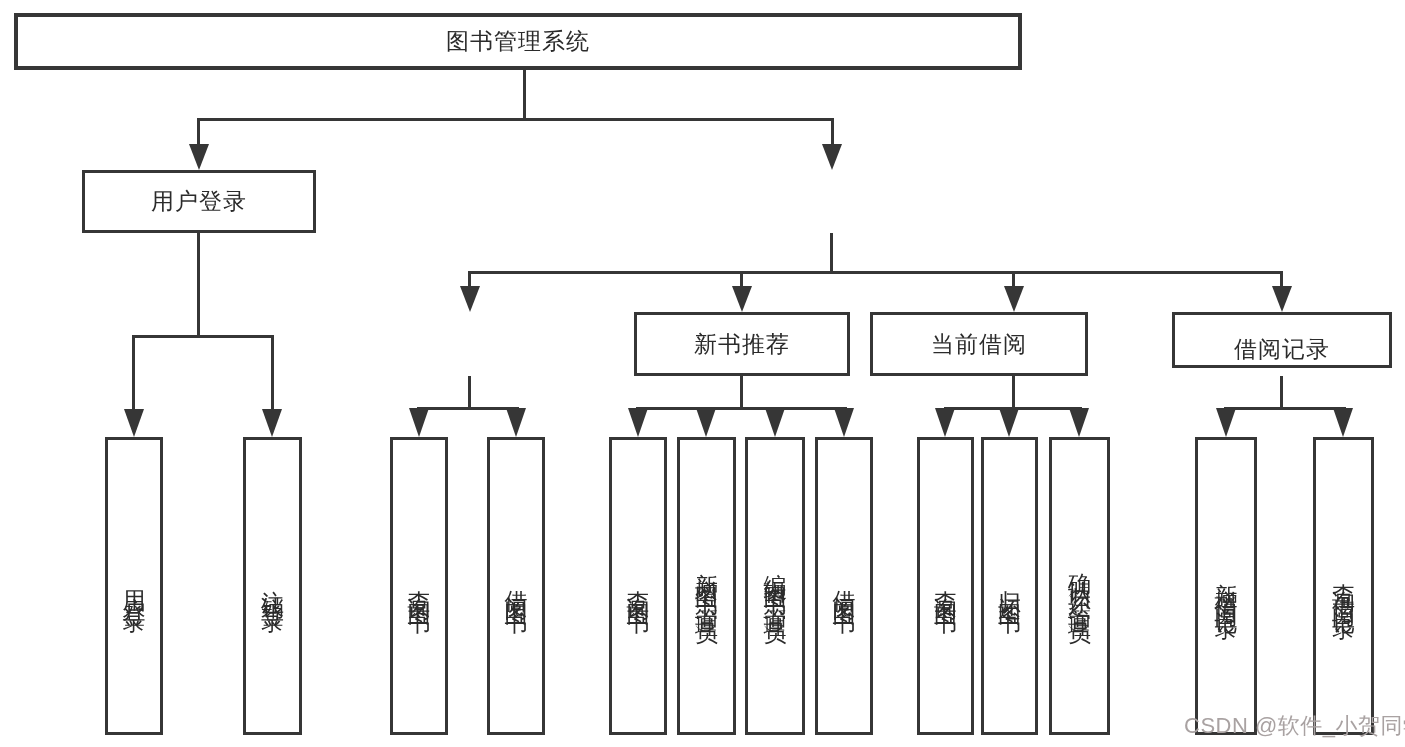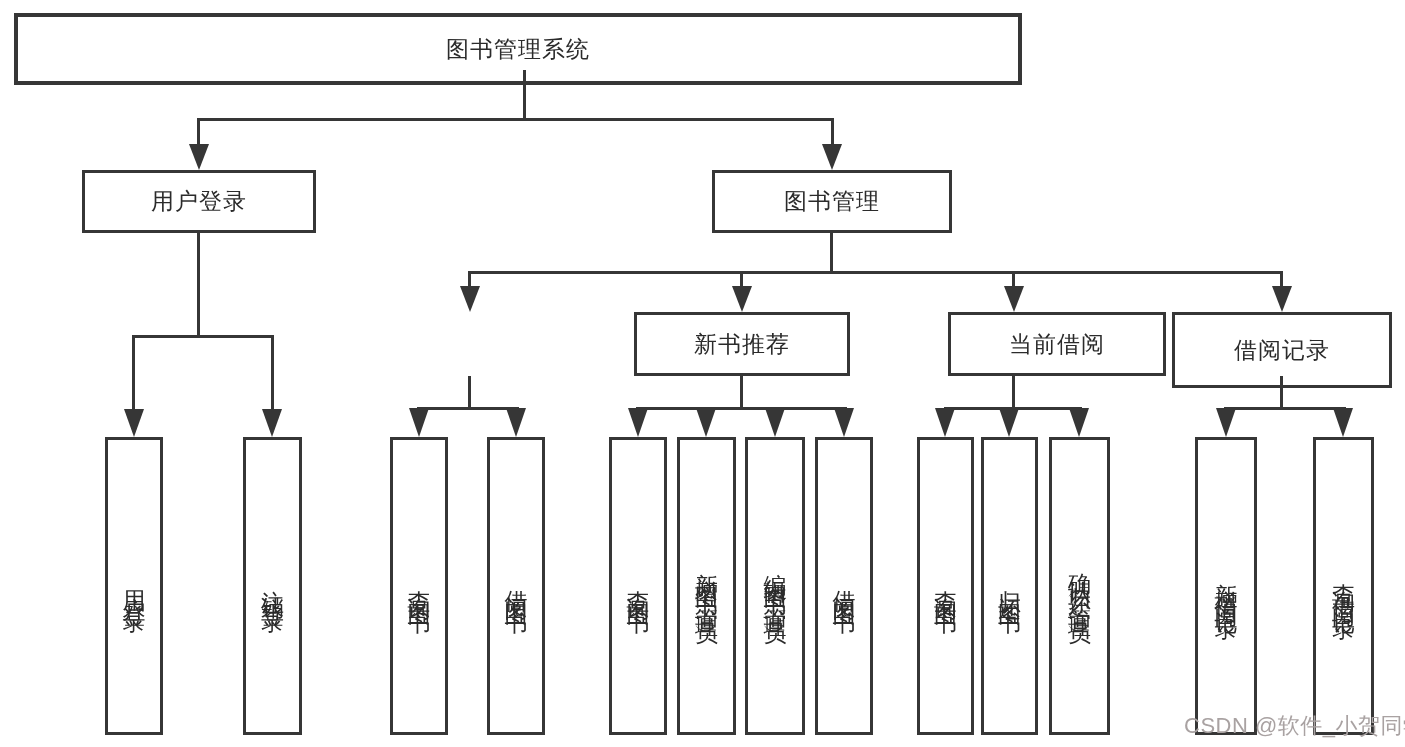--- a/index.html
+++ b/index.html
@@ -51,36 +51,33 @@
     color:var(--watermark);
     letter-spacing:0.5px;
     white-space:nowrap;
   }
 </style>
 </head>
 <body>
 
 <div id="canvas">
 
-  <div class="box root" style="left:14px;top:13px;width:1008px;height:72px;">
+  <div class="box root" style="left:14px;top:13px;width:1008px;height:57px;">
     <span>图书管理系统</span>
   </div>
 
   <div class="vline" style="left:523px;top:70px;height:50px;"></div>
   <div class="hline" style="left:197px;top:118px;width:637px;"></div>
   <div class="vline" style="left:197px;top:118px;height:30px;"></div>
   <div class="arrow a26" style="left:189px;top:144px;"></div>
   <div class="vline" style="left:831px;top:118px;height:30px;"></div>
   <div class="arrow a26" style="left:822px;top:144px;"></div>
 
   <div class="box" style="left:82px;top:170px;width:234px;height:63px;">
     <span>用户登录</span>
-  </div>
-  <div class="box" style="left:712px;top:170px;width:240px;height:63px;">
-    <span>图书管理</span>
   </div>
 
   <div class="vline" style="left:197px;top:233px;height:105px;"></div>
   <div class="hline" style="left:132px;top:335px;width:142px;"></div>
   <div class="vline" style="left:132px;top:335px;height:78px;"></div>
   <div class="arrow a28" style="left:124px;top:409px;"></div>
   <div class="vline" style="left:271px;top:335px;height:78px;"></div>
   <div class="arrow a28" style="left:262px;top:409px;"></div>
 
   <div class="vline" style="left:830px;top:233px;height:41px;"></div>
@@ -90,24 +87,24 @@
   <div class="vline" style="left:740px;top:271px;height:19px;"></div>
   <div class="arrow a26" style="left:732px;top:286px;"></div>
   <div class="vline" style="left:1012px;top:271px;height:19px;"></div>
   <div class="arrow a26" style="left:1004px;top:286px;"></div>
   <div class="vline" style="left:1280px;top:271px;height:19px;"></div>
   <div class="arrow a26" style="left:1272px;top:286px;"></div>
 
   <div class="box" style="left:634px;top:312px;width:216px;height:64px;">
     <span>新书推荐</span>
   </div>
-  <div class="box" style="left:948px;top:312px;width:218px;height:64px;">
+  <div class="box" style="left:870px;top:312px;width:218px;height:64px;">
     <span>当前借阅</span>
   </div>
-  <div class="box" style="left:1172px;top:312px;width:220px;height:76px;">
+  <div class="box" style="left:1172px;top:312px;width:220px;height:56px;align-items:flex-end;">
     <span>借阅记录</span>
   </div>
 
   <div class="vline" style="left:468px;top:376px;height:34px;"></div>
   <div class="hline" style="left:417px;top:407px;width:102px;"></div>
   <div class="arrow a29" style="left:409px;top:408px;"></div>
   <div class="arrow a29" style="left:506px;top:408px;"></div>
 
   <div class="vline" style="left:740px;top:376px;height:34px;"></div>
   <div class="hline" style="left:636px;top:407px;width:211px;"></div>

